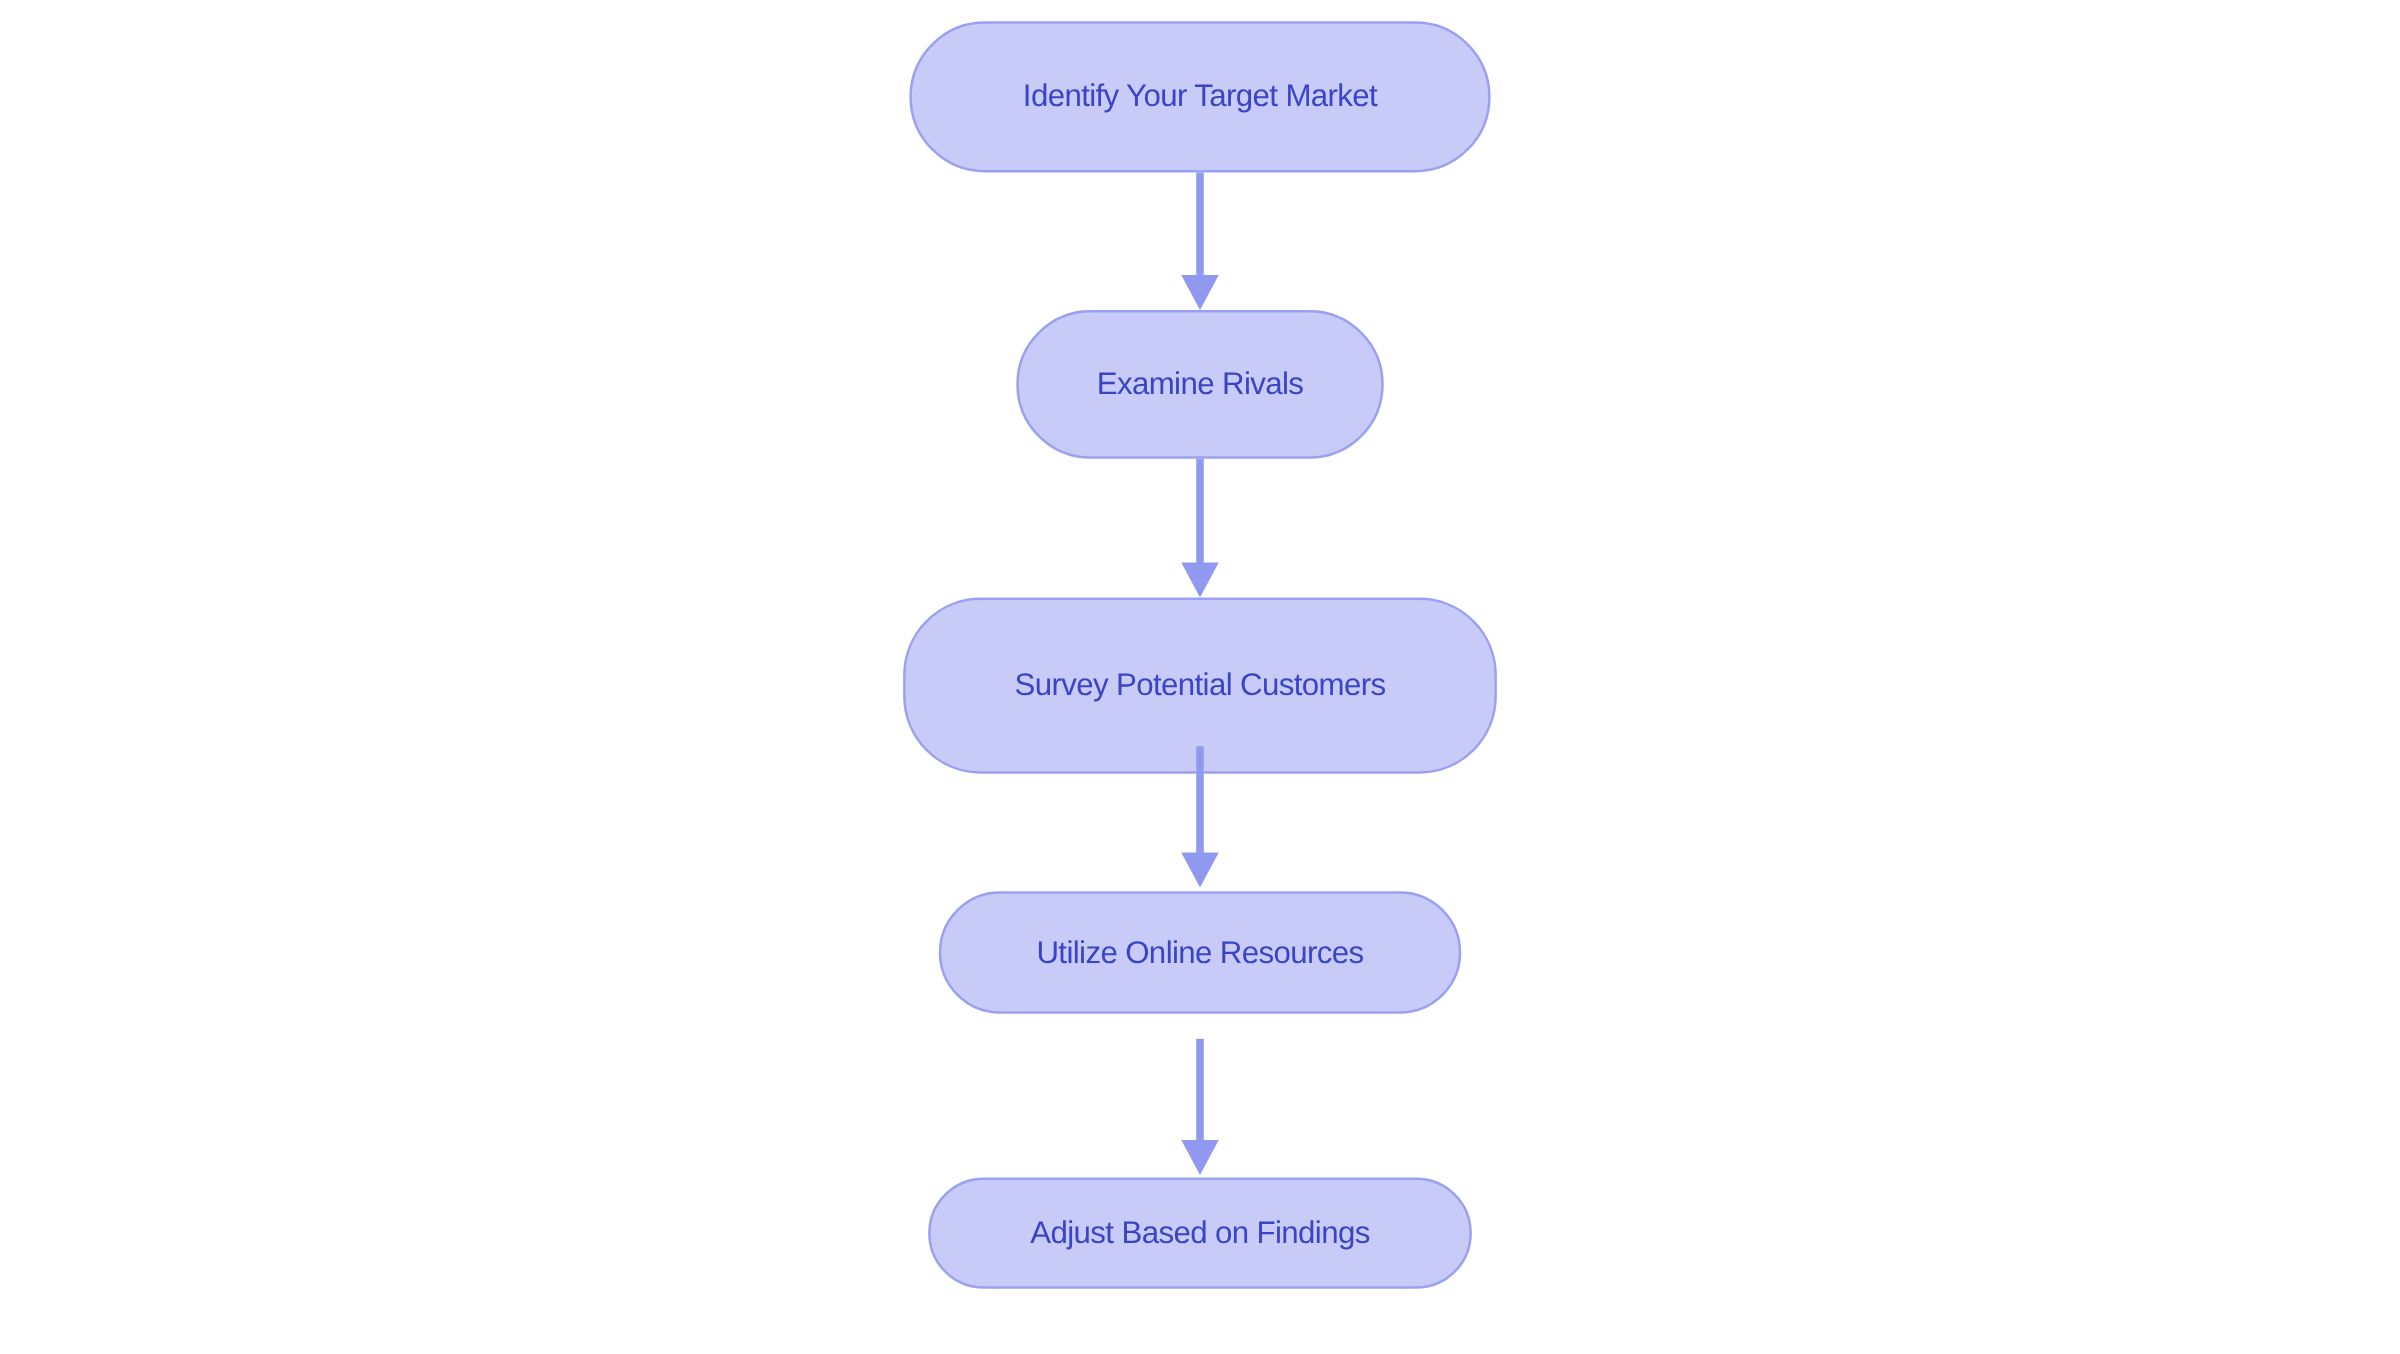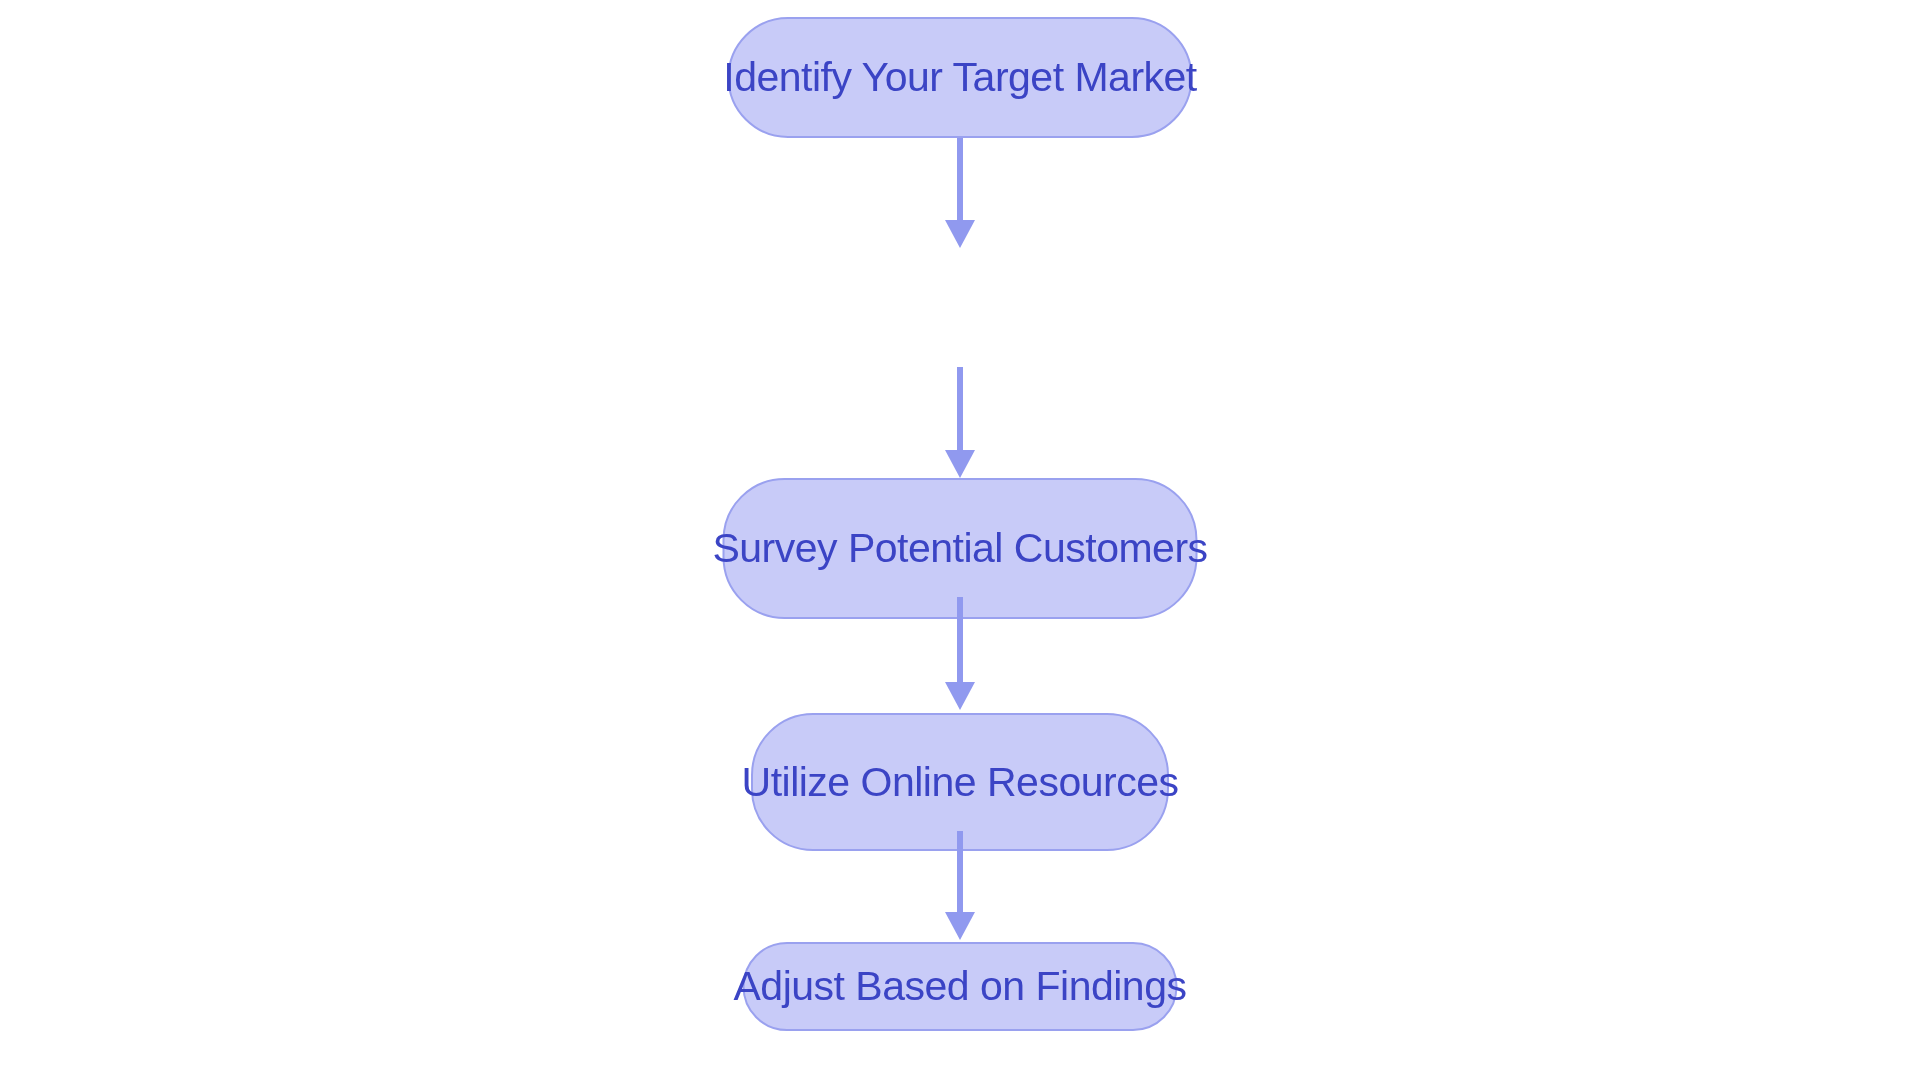--- a/index.html
+++ b/index.html
@@ -20,28 +20,28 @@
     left: 50%;
     transform: translateX(-50%);
     box-sizing: border-box;
     background: var(--node-fill, #c8cbf8);
     border: 2px solid var(--node-border, #9aa1ef);
     border-radius: 62px;
     display: flex;
     align-items: center;
     justify-content: center;
     color: var(--node-text, #3b44c5);
-    font-size: 41px;
+    font-size: 25px;
     letter-spacing: -0.5px;
     white-space: nowrap;
   }
   .node-1 { top: 17px;  width: 465px; height: 121px; }
   .node-2 { top: 248px; width: 294px; height: 119px; }
   .node-3 { top: 478px; width: 475px; height: 141px; }
-  .node-4 { top: 713px; width: 418px; height: 138px; }
+  .node-4 { top: 713px; width: 418px; height: 98px; }
   .node-5 { top: 942px; width: 435px; height: 89px; }
 
   .arrow {
     position: absolute;
     left: 50%;
     transform: translateX(-50%);
     width: 30px;
   }
   .arrow-1 { top: 138px; height: 110px; }
   .arrow-2 { top: 367px; height: 111px; }
@@ -76,20 +76,23 @@
 
   <div class="node node-1">
     <span>Identify Your Target Market</span>
   </div>
 
   <div class="arrow arrow-1">
     <div class="shaft"></div>
     <div class="head"></div>
   </div>
 
+  <div class="node node-2">
+    <span>Examine Rivals</span>
+  </div>
 
   <div class="arrow arrow-2">
     <div class="shaft"></div>
     <div class="head"></div>
   </div>
 
   <div class="node node-3">
     <span>Survey Potential Customers</span>
   </div>
 

